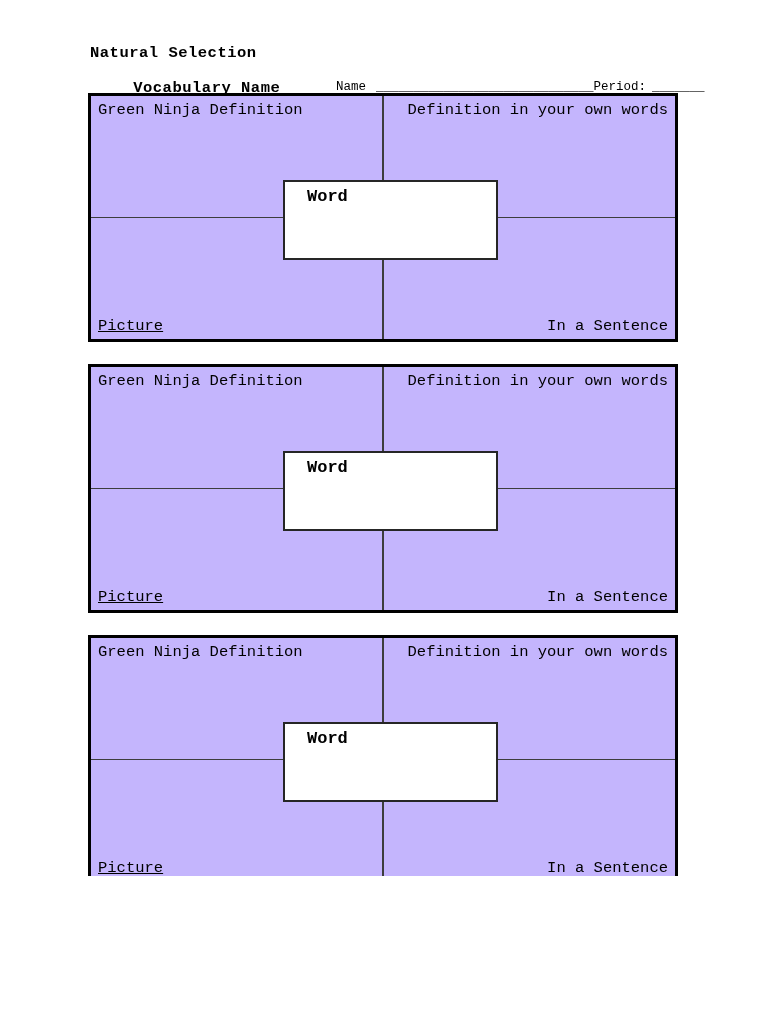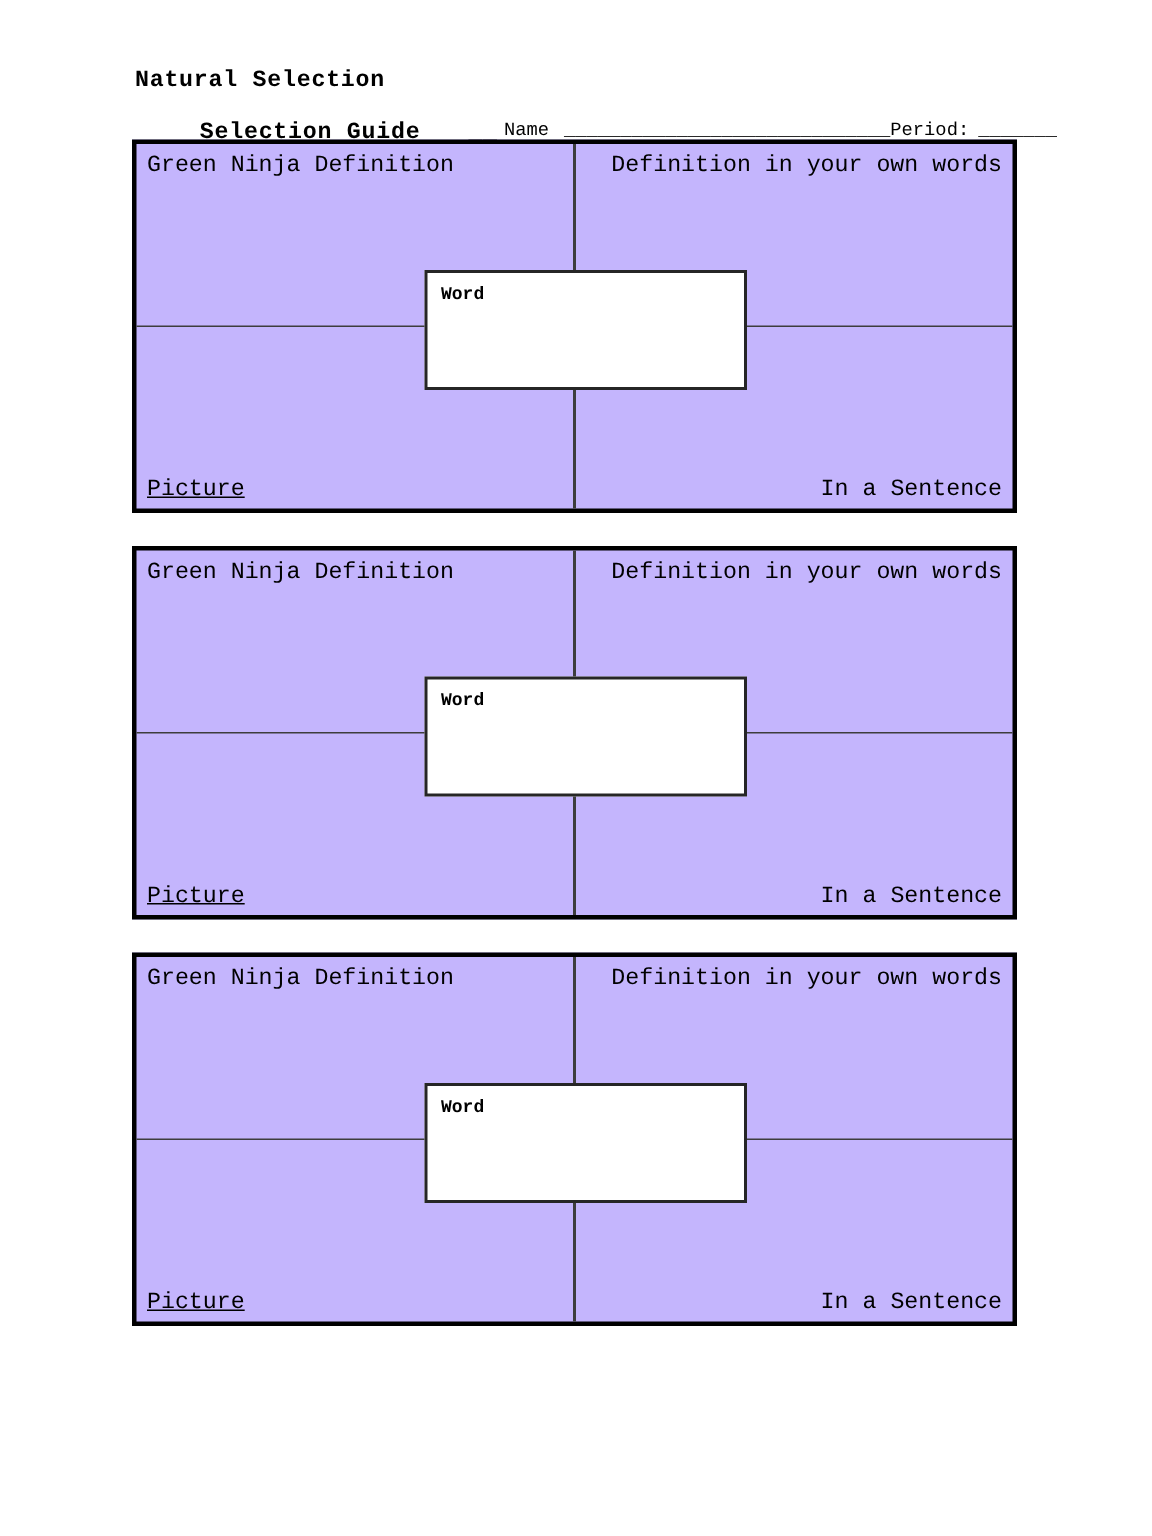--- a/index.html
+++ b/index.html
@@ -3,21 +3,21 @@
 <meta charset="utf-8">
 <style>
   html, body {
     margin: 0;
     padding: 0;
     background: #ffffff;
   }
   .sheet {
     position: relative;
     width: 768px;
-    height: 1024px;
+    height: 876px;
     background: #ffffff;
     color: #000000;
     font-family: "Liberation Mono", "DejaVu Sans Mono", monospace;
     overflow: hidden;
   }
 
   
   .doc-title {
     position: absolute;
     left: 90px;
@@ -89,22 +89,22 @@
 
   .word-box {
     position: absolute;
     left: 192px;
     top: 84px;
     width: 215px;
     height: 80px;
     box-sizing: border-box;
     background: #ffffff;
     border: 2px solid #262626;
-    padding: 6px 9px;
-    font-size: 12px;
+    padding: 6px 22px;
+    font-size: 17px;
     font-weight: bold;
     line-height: 17px;
   }
 
   .lbl {
     position: absolute;
     font-size: 15.5px;
     line-height: 17px;
     white-space: pre;
   }
@@ -114,21 +114,21 @@
   .lbl-br { right: 7px; bottom: 4px; text-align: left; }
 </style>
 </head>
 <body>
 
 <div class="sheet">
 
   <div class="doc-title">Natural Selection</div>
 
   <div class="doc-subtitle">
-    <span>Selection Guide</span><span class="subtitle-blank">__</span>
+    <span>Vocabulary Name</span><span class="subtitle-blank">__</span>
   </div>
 
   <div class="name-line">
     <span>Name</span><span class="name-blank">_____________________________</span><span class="period-label">Period:</span><span class="period-blank">_______</span>
   </div>
 
   <div class="card card-1">
     <div class="v-divider"></div>
     <div class="h-divider"></div>
     <div class="lbl lbl-tl">Green Ninja Definition</div>

